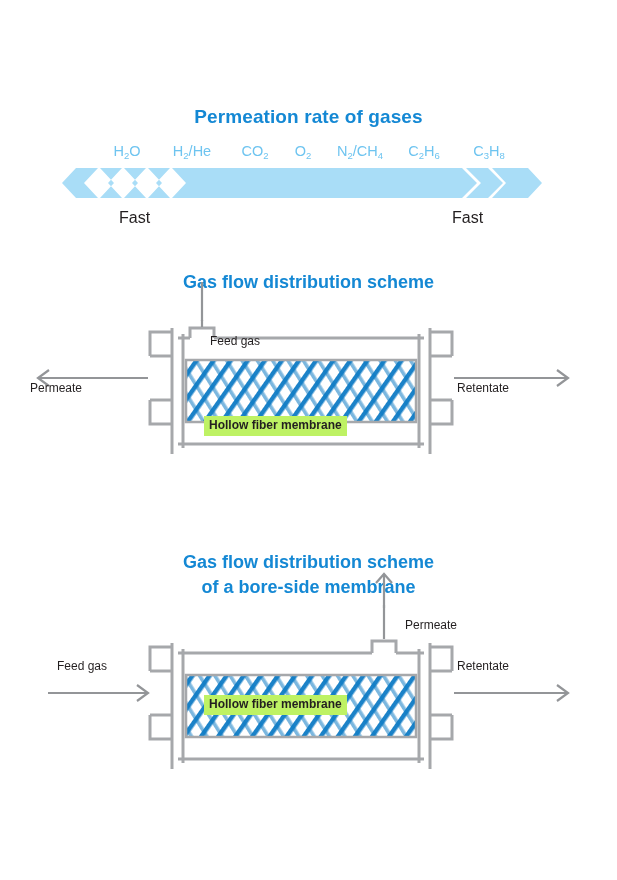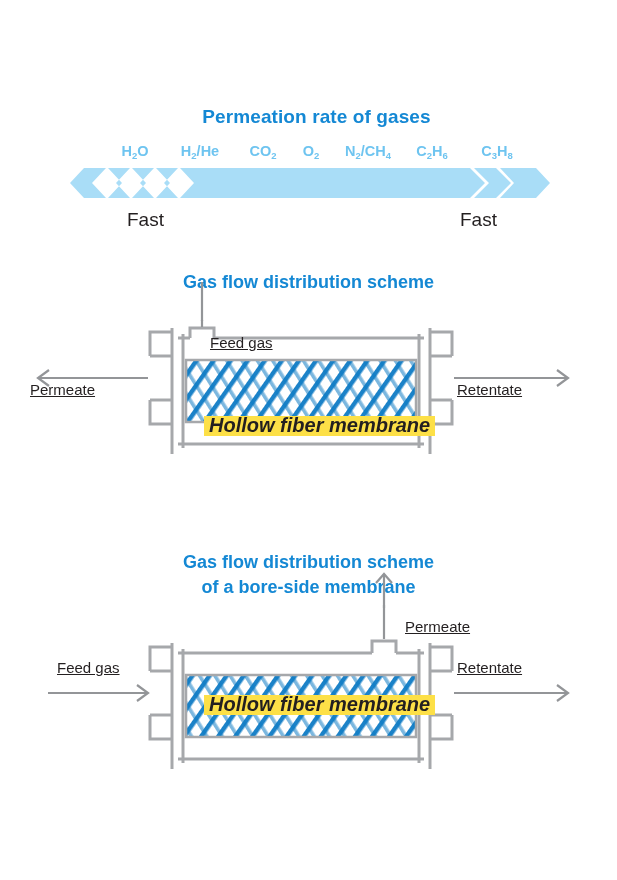--- a/index.html
+++ b/index.html
@@ -11,21 +11,21 @@
     width: 617px;
     height: 880px;
     position: relative;
     font-family: "Liberation Sans", sans-serif;
     overflow: hidden;
   }
 
   
   #permeation-section {
     position: absolute;
-    left: 8px;
+    left: 0;
     top: 0;
     width: 571px;
     height: 250px;
     padding-left: 9px;
   }
   #permeation-title {
     position: absolute;
     top: 106px;
     left: 0;
     width: 617px;
@@ -34,21 +34,20 @@
     font-weight: bold;
     color: #1488D4;
     letter-spacing: .1px;
   }
   #gas-label-row {
     position: absolute;
     top: 143px;
     left: 62px;
     width: 480px;
     height: 22px;
-    font-weight: bold;
   }
   .gas-label {
     position: absolute;
     font-size: 14.5px;
     color: #6EC4F0;
     white-space: nowrap;
     transform: translateX(-50%);
     top: 0;
   }
   .gas-label sub {
@@ -62,21 +61,21 @@
     position: absolute;
     top: 168px;
     left: 62px;
     width: 480px;
     height: 30px;
   }
   #permeation-bar svg { display: block; }
 
   .speed-label {
     position: absolute;
-    font-size: 19px;
+    font-size: 16px;
     color: #231F20;
     top: 209px;
   }
   #fast-label { left: 119px; }
   #slow-label { left: 452px; }
 
   
   .scheme-title {
     position: absolute;
     width: 617px;
@@ -86,35 +85,33 @@
     font-weight: bold;
     color: #1488D4;
     line-height: 25px;
   }
   .diagram-svg {
     position: absolute;
     left: 0;
   }
   .flow-label {
     position: absolute;
-    font-size: 15px;
+    font-size: 12px;
     color: #231F20;
     white-space: nowrap;
-    text-decoration: underline;
   }
   .membrane-caption {
     position: absolute;
-    font-size: 20px;
+    font-size: 12px;
     font-weight: bold;
     color: #231F20;
     white-space: nowrap;
-    background: #fde047;
+    background: #bef264;
     padding: 1px 5px 2px 5px;
     line-height: 17px;
-    font-style: italic;
   }
 
   
   #shell-section {
     position: absolute;
     left: 0;
     top: 250px;
     width: 617px;
     height: 260px;
   }

